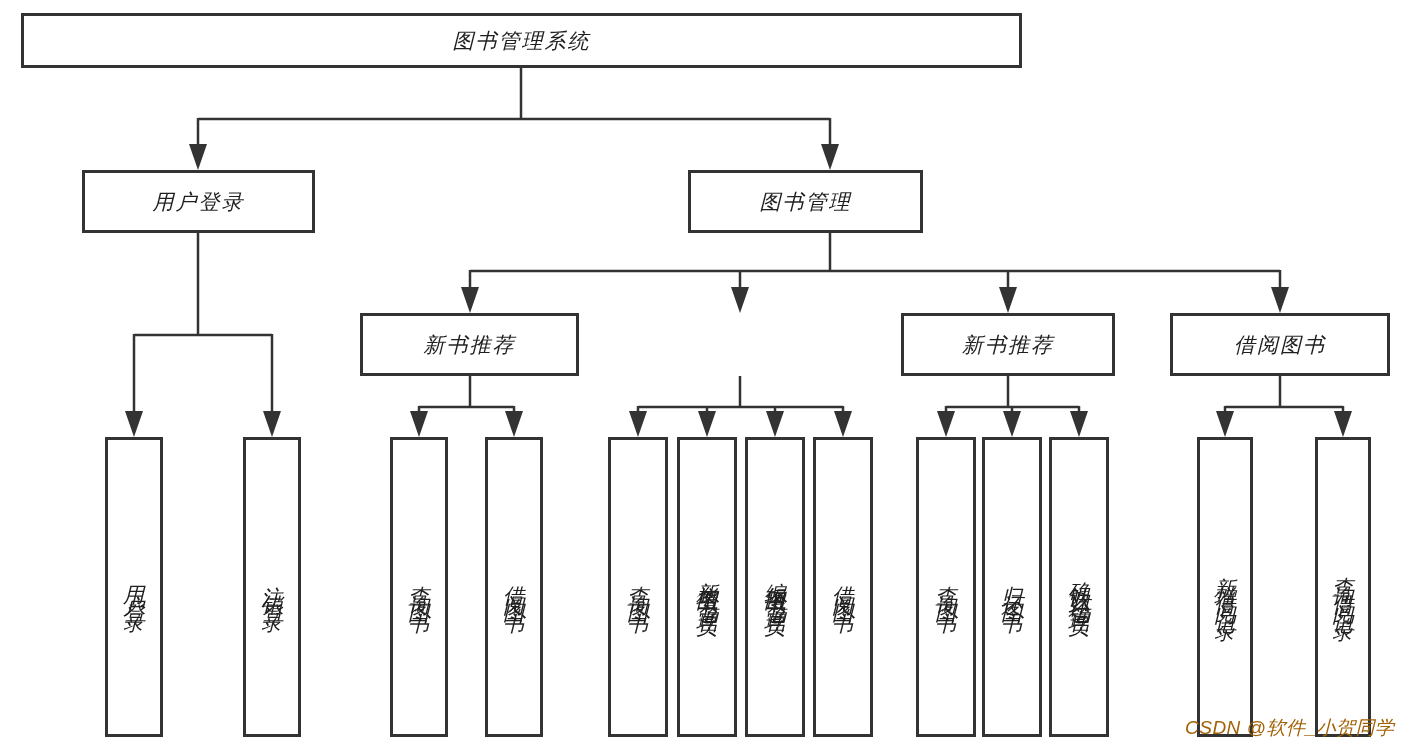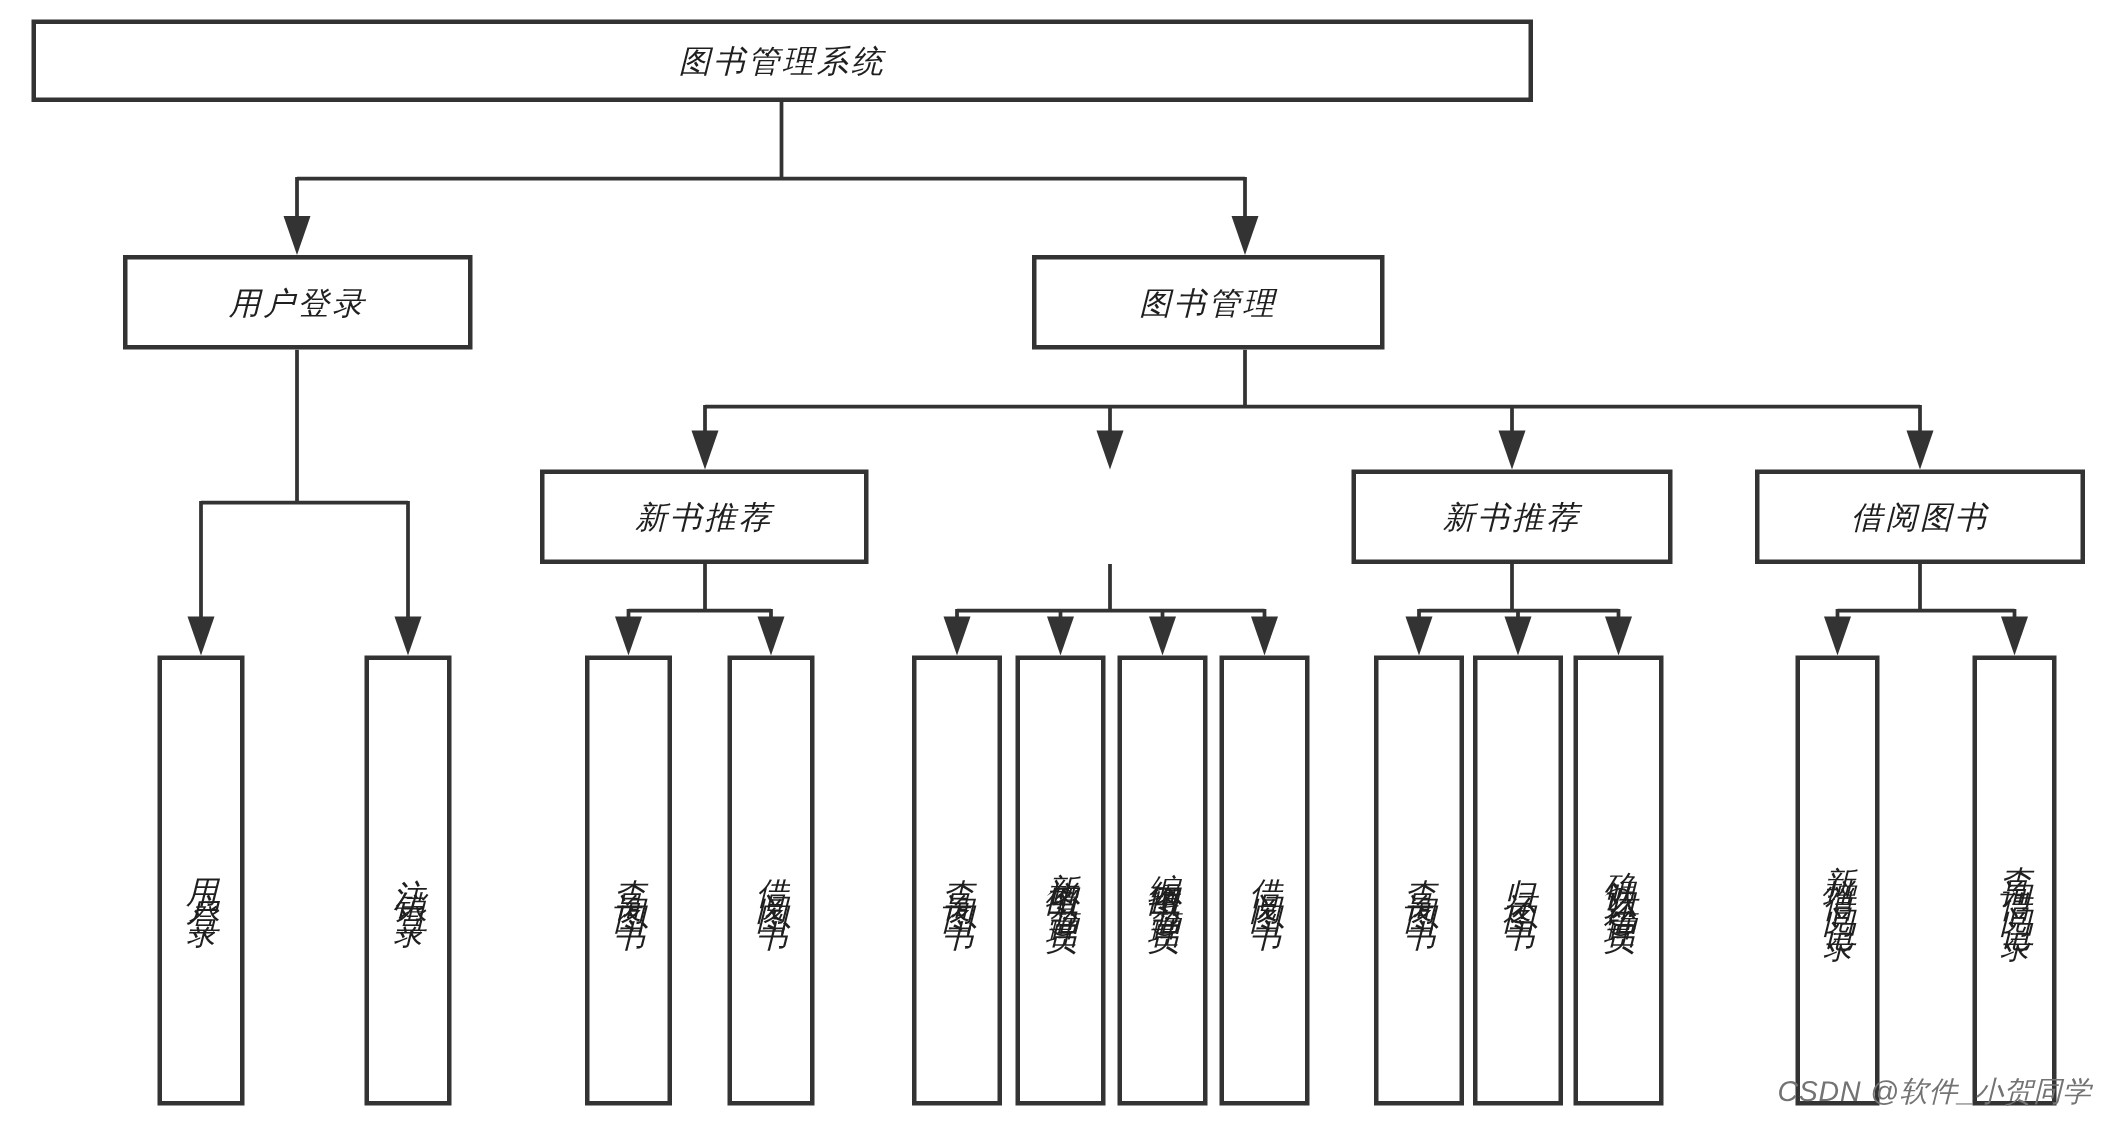--- a/index.html
+++ b/index.html
@@ -53,21 +53,21 @@
     white-space: nowrap;
   }
   .vbox span.long {
     letter-spacing: 5px;
   }
   .watermark {
     position: absolute;
     left: 1185px;
     top: 715px;
     font-size: 19px;
-    color: #737373;
+    color: #a16207;
     letter-spacing: 0.5px;
     white-space: nowrap;
     z-index: 10;
   }
 </style>
 </head>
 <body>
 
 <div class="canvas">
 

